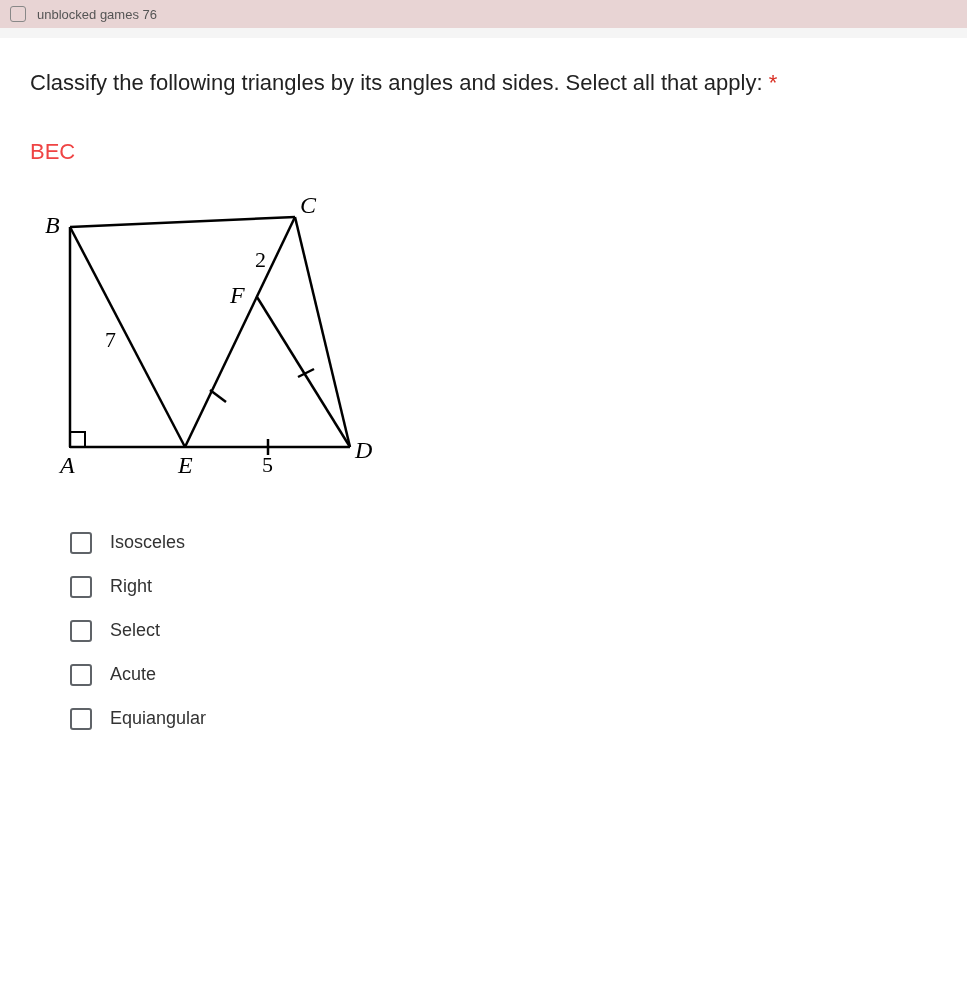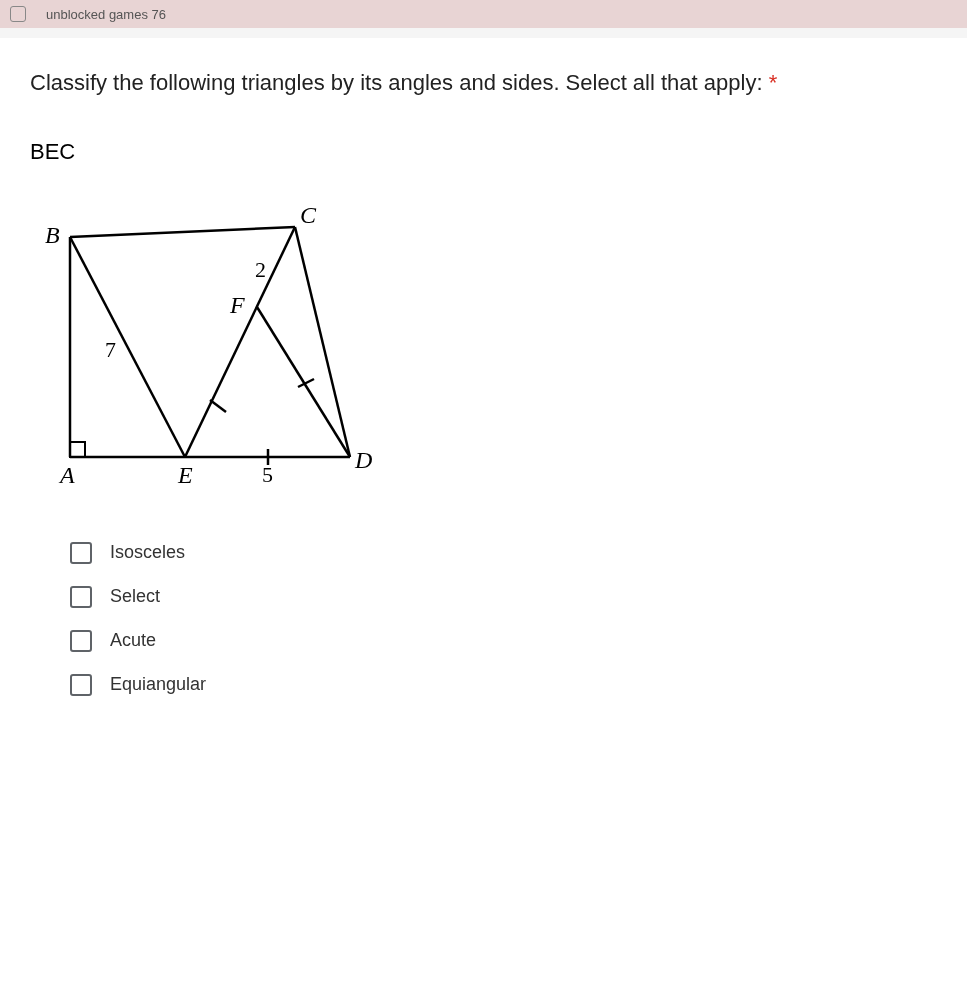--- a/index.html
+++ b/index.html
@@ -16,21 +16,21 @@
       height: 28px;
       display: flex;
       align-items: center;
       padding: 0 10px;
       font-size: 13px;
       color: #555;
     }
     .bookmark {
       display: flex;
       align-items: center;
-      gap: 20px;
+      gap: 11px;
     }
     .bookmark-icon {
       width: 16px;
       height: 16px;
       border: 1px solid #888;
       border-radius: 3px;
     }
     .page-content {
       background: #fff;
       padding: 30px 30px 0 30px;
@@ -43,22 +43,22 @@
       font-weight: 400;
       margin-bottom: 40px;
       line-height: 1.4;
     }
     .required-asterisk {
       color: #d93025;
     }
     .triangle-label {
       font-size: 22px;
       font-weight: 500;
-      margin-bottom: 42px;
-      color: #000000;
+      margin-bottom: 32px;
+      color: #ef4444;
     }
     .diagram-container {
       position: relative;
       width: 380px;
       height: 300px;
       margin-bottom: 35px;
     }
     .diagram-container svg {
       position: absolute;
       top: 0;
@@ -151,20 +151,24 @@
     <div class="measure-label" style="left:232px; top:255px;">5</div>
   </div>
 
   <div class="options-container">
     <div class="option-row">
       <div class="checkbox"></div>
       <span class="option-label">Isosceles</span>
     </div>
     <div class="option-row">
       <div class="checkbox"></div>
+      <span class="option-label">Right</span>
+    </div>
+    <div class="option-row">
+      <div class="checkbox"></div>
       <span class="option-label">Select</span>
     </div>
     <div class="option-row">
       <div class="checkbox"></div>
       <span class="option-label">Acute</span>
     </div>
     <div class="option-row">
       <div class="checkbox"></div>
       <span class="option-label">Equiangular</span>
     </div>

